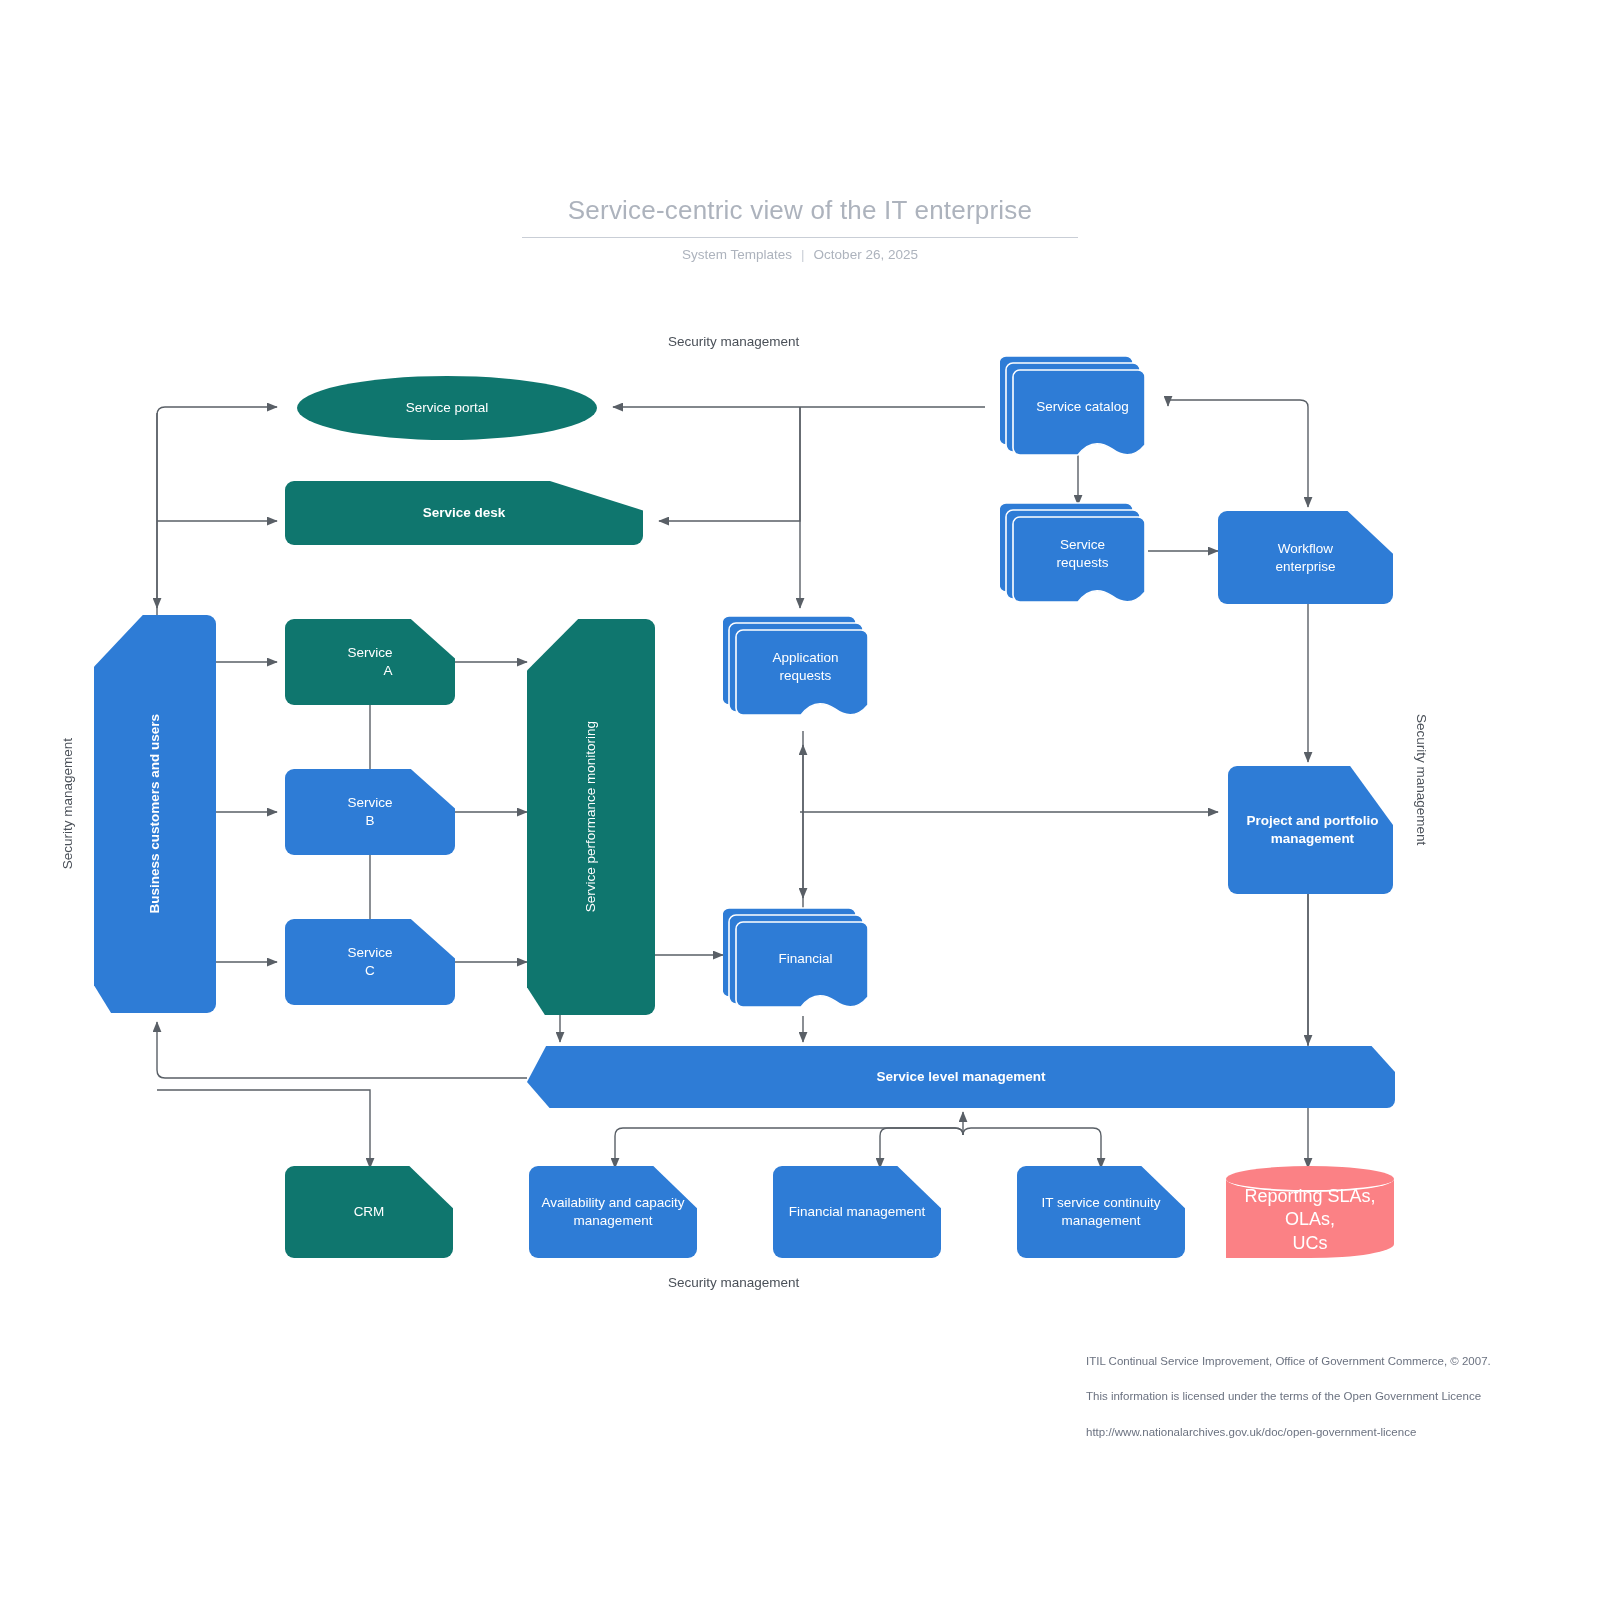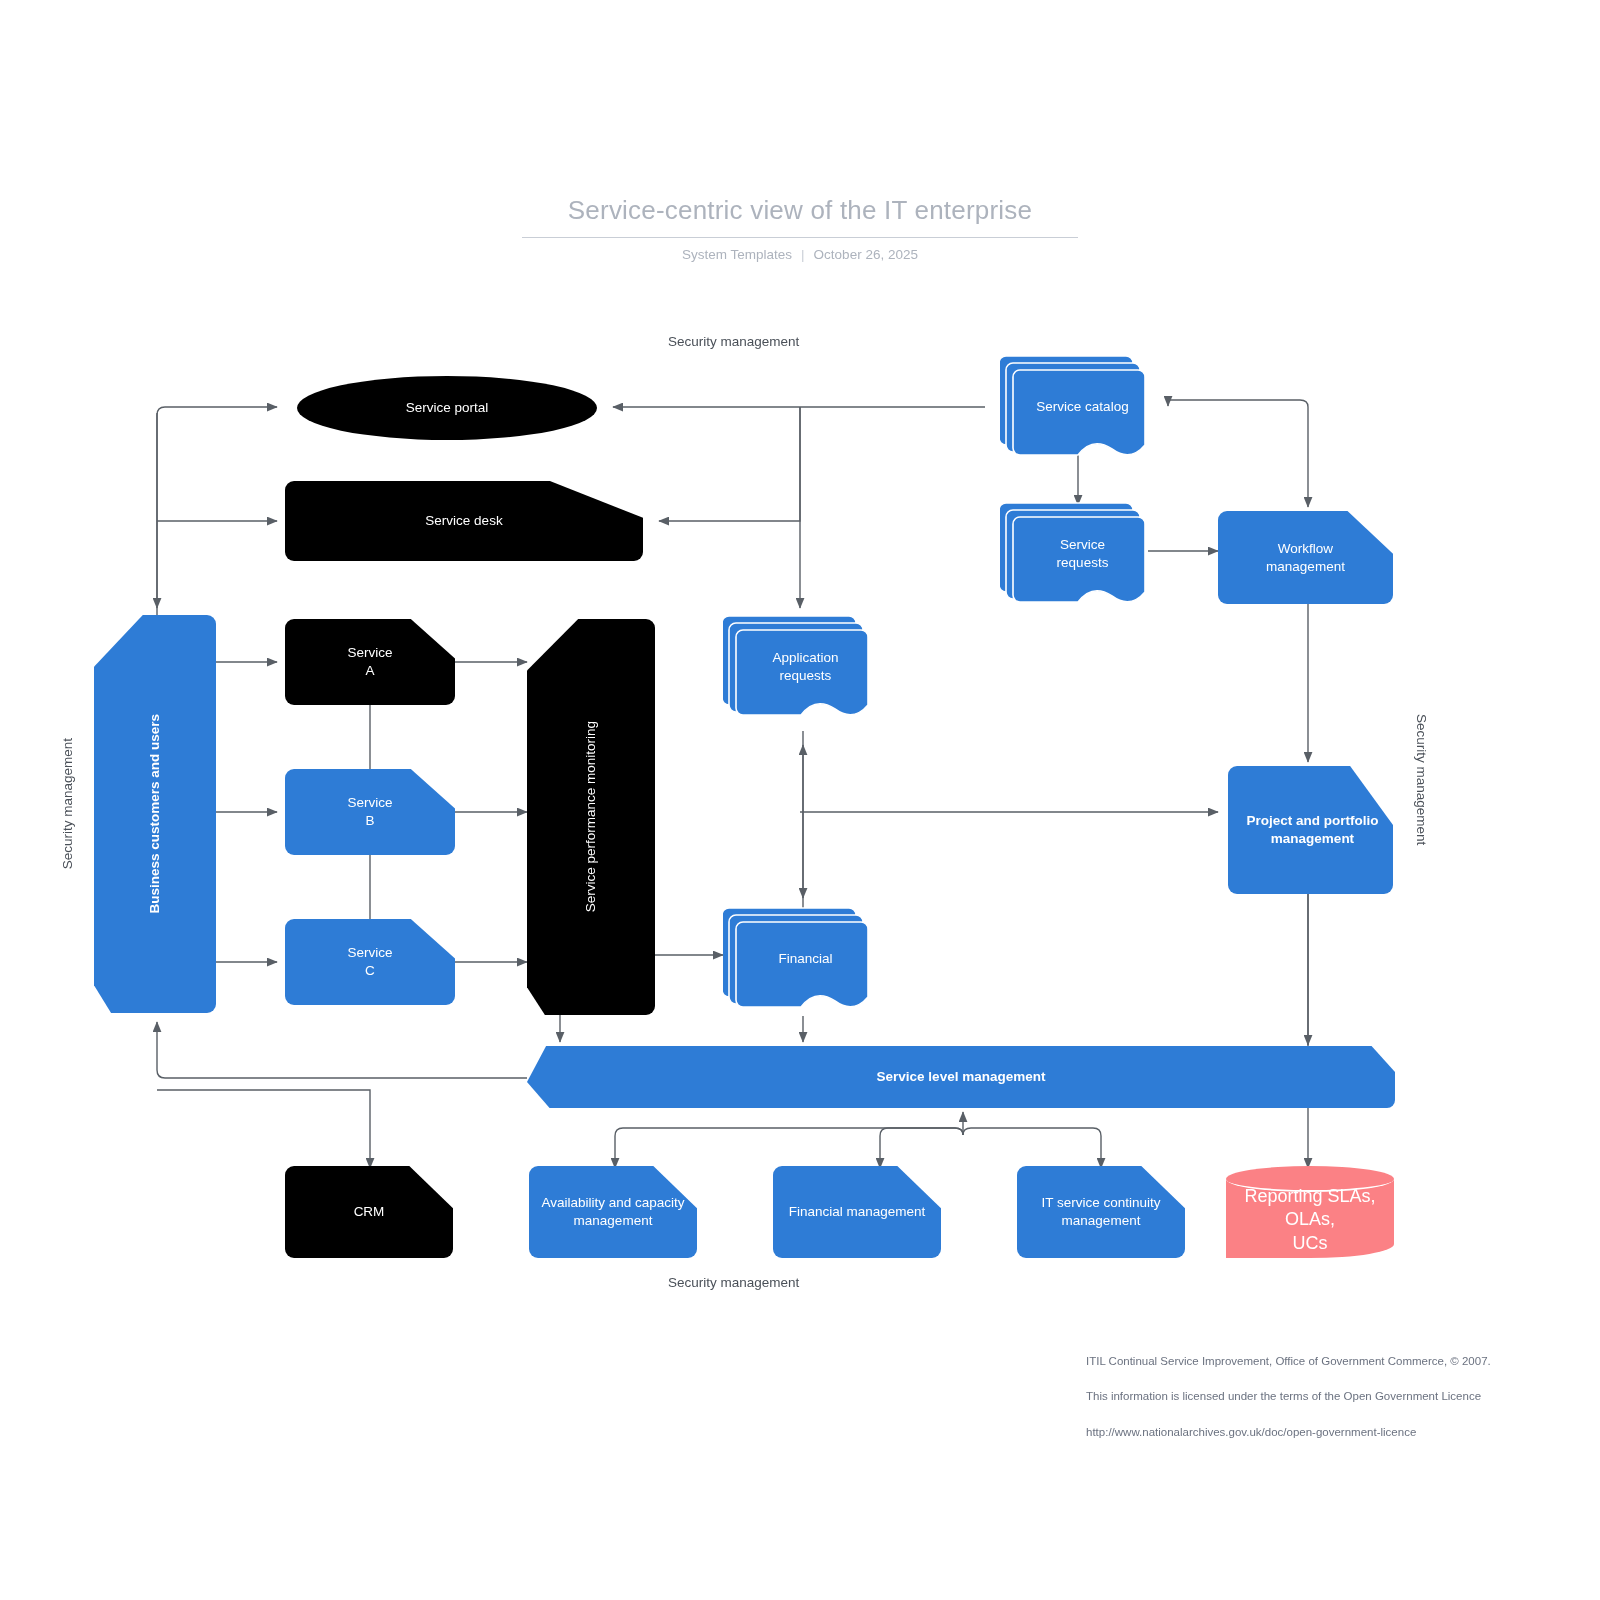--- a/index.html
+++ b/index.html
@@ -15,21 +15,21 @@
   .hdr .rule{width:556px;height:1px;background:#c9ced6;margin:11px auto 0 auto;}
   .hdr .sub{margin-top:9px;font-size:13.5px;color:#adb3bd;}
   .hdr .sub .sep{display:inline-block;margin:0 9px;color:#c9ced6;}
 
   
   .node{position:absolute;box-sizing:border-box;display:flex;align-items:center;
         justify-content:center;text-align:center;color:#ffffff;font-size:13.5px;
         line-height:1.3;padding:4px 8px;}
   .node span{display:block;white-space:pre-line;}
   .b{background:#2E7CD6;}
-  .t{background:#000000;}
+  .t{background:#0f766e;text-align:right;}
   .bold{font-weight:bold;}
 
   
   .chamfer-tr{border-radius:9px;
     clip-path:polygon(0 0, 74% 0, 100% 46%, 100% 100%, 0 100%);}
   
   .lane-v{border-radius:9px;
     clip-path:polygon(40% 0, 100% 0, 100% 100%, 14% 100%, 0 93%, 0 13%);}
   
   .bar-h{border-radius:8px;
@@ -133,21 +133,21 @@
 
   <div class="seclbl" style="left:668px;top:334px;">Security management</div>
   <div class="seclbl ccw" style="left:60px;top:738px;">Security management</div>
   <div class="seclbl cw" style="left:1414px;top:714px;">Security management</div>
   <div class="seclbl" style="left:668px;top:1275px;">Security management</div>
 
   <div class="node t ellipse" style="left:297px;top:376px;width:300px;height:64px;">
     <span>Service portal</span>
   </div>
 
-  <div class="node t chamfer-tr" style="left:285px;top:481px;width:358px;height:80px;">
+  <div class="node t chamfer-tr" style="left:285px;top:481px;width:358px;height:64px;font-weight:bold;">
     <span>Service desk</span>
   </div>
 
   <div class="node b lane-v" style="left:94px;top:615px;width:122px;height:398px;">
     <span class="vtext bold">Business customers and users</span>
   </div>
 
   <div class="node t chamfer-tr" style="left:285px;top:619px;width:170px;height:86px;">
     <span>Service
 A</span>
@@ -213,21 +213,21 @@
       <path d="M20,20 h118 a7,7 0 0 1 7,7 v68 c-10,12 -22,12 -33,4 c-12,-8 -24,-7 -34,6 h-58 a7,7 0 0 1 -7,-7 v-71 a7,7 0 0 1 7,-7 z" fill="#2E7CD6" stroke="#ffffff" stroke-width="1.6"></path>
     </svg>
     <div class="lbl" style="left:20px;top:24px;width:125px;height:66px;">
       <span>Service
 requests</span>
     </div>
   </div>
 
   <div class="node b chamfer-tr" style="left:1218px;top:511px;width:175px;height:93px;">
     <span>Workflow
-management</span>
+enterprise</span>
   </div>
 
   <div class="node b chamfer-tr" style="left:1228px;top:766px;width:165px;height:128px;padding-left:12px;">
     <span class="bold">Project and portfolio
 management</span>
   </div>
 
   <div class="node b bar-h" style="left:527px;top:1046px;width:868px;height:62px;">
     <span class="bold">Service level management</span>
   </div>

